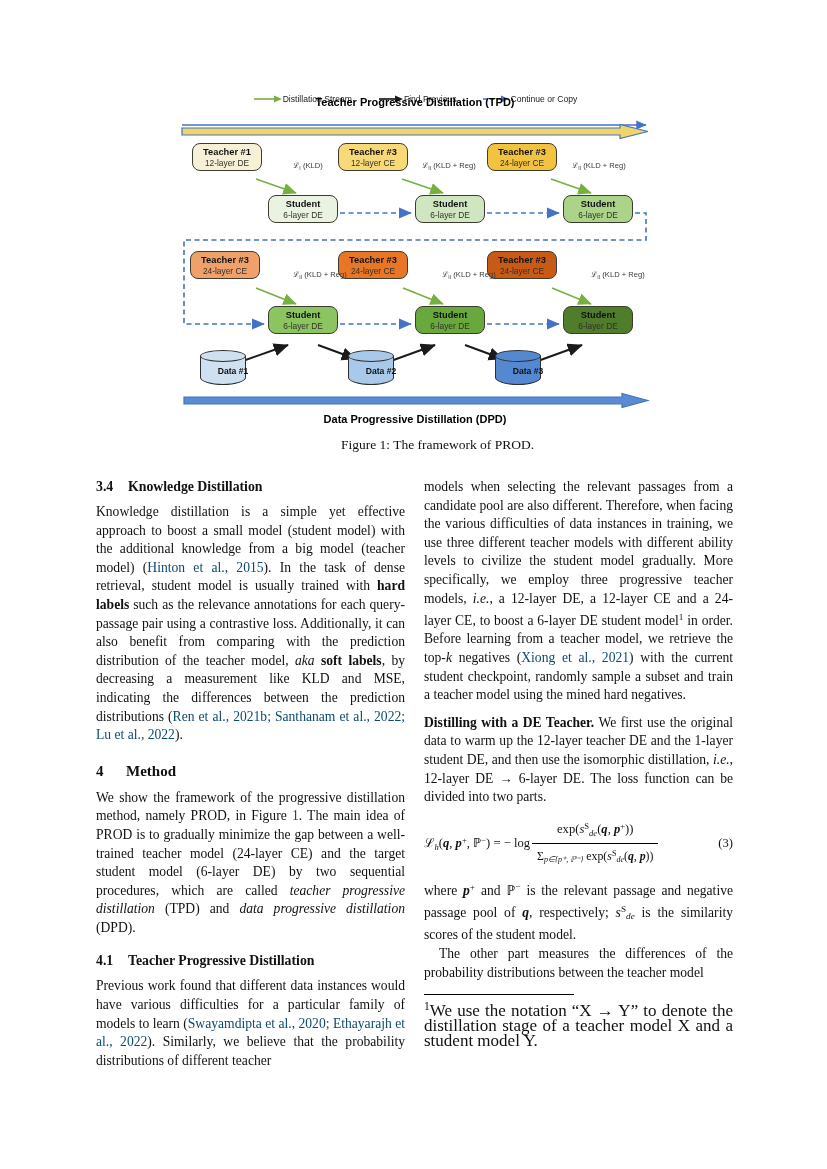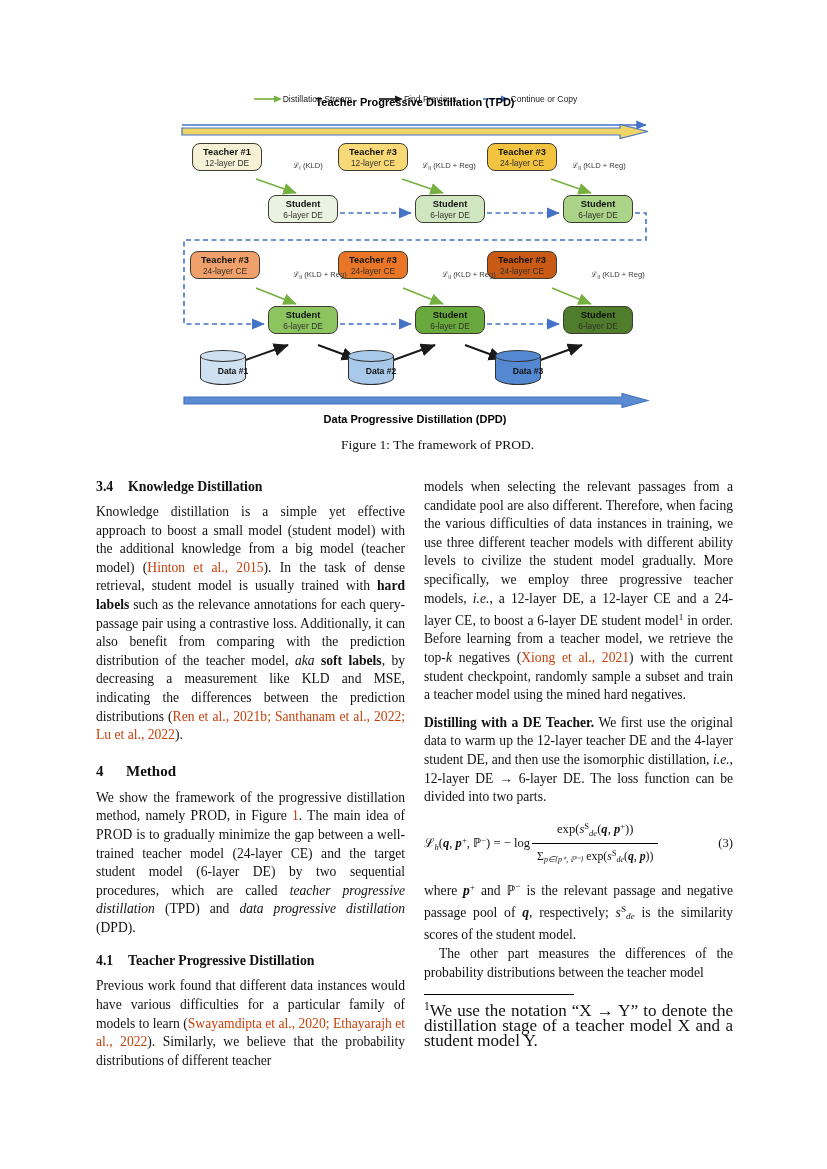--- a/index.html
+++ b/index.html
@@ -41,21 +41,21 @@
   .sec-head .num{width:30px;flex:none;}
   .subsec-head{display:flex;font-weight:bold;margin:15px 0 8px 0;font-size:13.8px;line-height:17px;}
   .subsec-head .num{width:32px;flex:none;}
   .subsec-head.first{margin-top:0;}
   p.para{margin:0 0 0 0;}
   p.space-before{margin-top:9px;}
   .indent{text-indent:15px;}
   .b{font-weight:bold;}
   .i{font-style:italic;}
   .bi{font-weight:bold;font-style:italic;}
-  .c{color:#c2410c;}
+  .c{color:#0c4a6e;}
   .sub{font-size:68%;vertical-align:-0.3em;}
   .sup{font-size:68%;vertical-align:0.5em;}
   
   .equation{display:flex;align-items:center;margin:10px 0 8px 0;font-size:12.6px;}
   .frac{display:inline-block;text-align:center;margin-left:2px;}
   .frac .num{padding:0 5px 1px 5px;}
   .frac .den{border-top:1px solid #000;padding:1px 5px 0 5px;font-size:11.8px;}
   .eq-number{margin-left:auto;}
   
   .footnote-rule{width:150px;border-top:1px solid #000;margin:12px 0 4px 0;}
@@ -230,21 +230,21 @@
   <div class="subsec-head">
     <span class="num">4.1</span>
     <span>Teacher Progressive Distillation</span>
   </div>
   <p class="para"><span>Previous work found that different data instances would have various difficulties for a particular family of models to learn (</span><span class="c">Swayamdipta et al., 2020; Ethayarajh et al., 2022</span><span>). Similarly, we believe that the probability distributions of different teacher</span></p>
 </div>
 
 <div class="col col-right">
   <p class="para"><span>models when selecting the relevant passages from a candidate pool are also different. Therefore, when facing the various difficulties of data instances in training, we use three different teacher models with different ability levels to civilize the student model gradually. More specifically, we employ three progressive teacher models, </span><span class="i">i.e.</span><span>, a 12-layer DE, a 12-layer CE and a 24-layer CE, to boost a 6-layer DE student model</span><span class="sup">1</span><span> in order. Before learning from a teacher model, we retrieve the top-</span><span class="i">k</span><span> negatives (</span><span class="c">Xiong et al., 2021</span><span>) with the current student checkpoint, randomly sample a subset and train a teacher model using the mined hard negatives.</span></p>
 
-  <p class="para space-before"><span class="b">Distilling with a DE Teacher.</span><span>  We first use the original data to warm up the 12-layer teacher DE and the 4-layer student DE, and then use the isomorphic distillation, </span><span class="i">i.e.</span><span>, 12-layer DE → 6-layer DE. The loss function can be divided into two parts.</span></p>
+  <p class="para space-before"><span class="b">Distilling with a DE Teacher.</span><span>  We first use the original data to warm up the 12-layer teacher DE and the 1-layer student DE, and then use the isomorphic distillation, </span><span class="i">i.e.</span><span>, 12-layer DE → 6-layer DE. The loss function can be divided into two parts.</span></p>
 
 
   <div class="equation">
     <span><span>ℒ</span><span class="sub i">h</span><span>(</span><span class="bi">q</span><span>, </span><span class="bi">p</span><span class="sup">+</span><span>, </span><span>ℙ</span><span class="sup">−</span><span>) = − log</span></span>
     <span class="frac">
       <span class="num" style="display:block;"><span>exp(</span><span class="i">s</span><span class="sup">S</span><span class="sub i">de</span><span>(</span><span class="bi">q</span><span>, </span><span class="bi">p</span><span class="sup">+</span><span>))</span></span>
       <span class="den" style="display:block;"><span>Σ</span><span class="sub i">p∈{p⁺, ℙ⁻}</span><span> exp(</span><span class="i">s</span><span class="sup">S</span><span class="sub i">de</span><span>(</span><span class="bi">q</span><span>, </span><span class="bi">p</span><span>))</span></span>
     </span>
     <span class="eq-number">(3)</span>
   </div>

